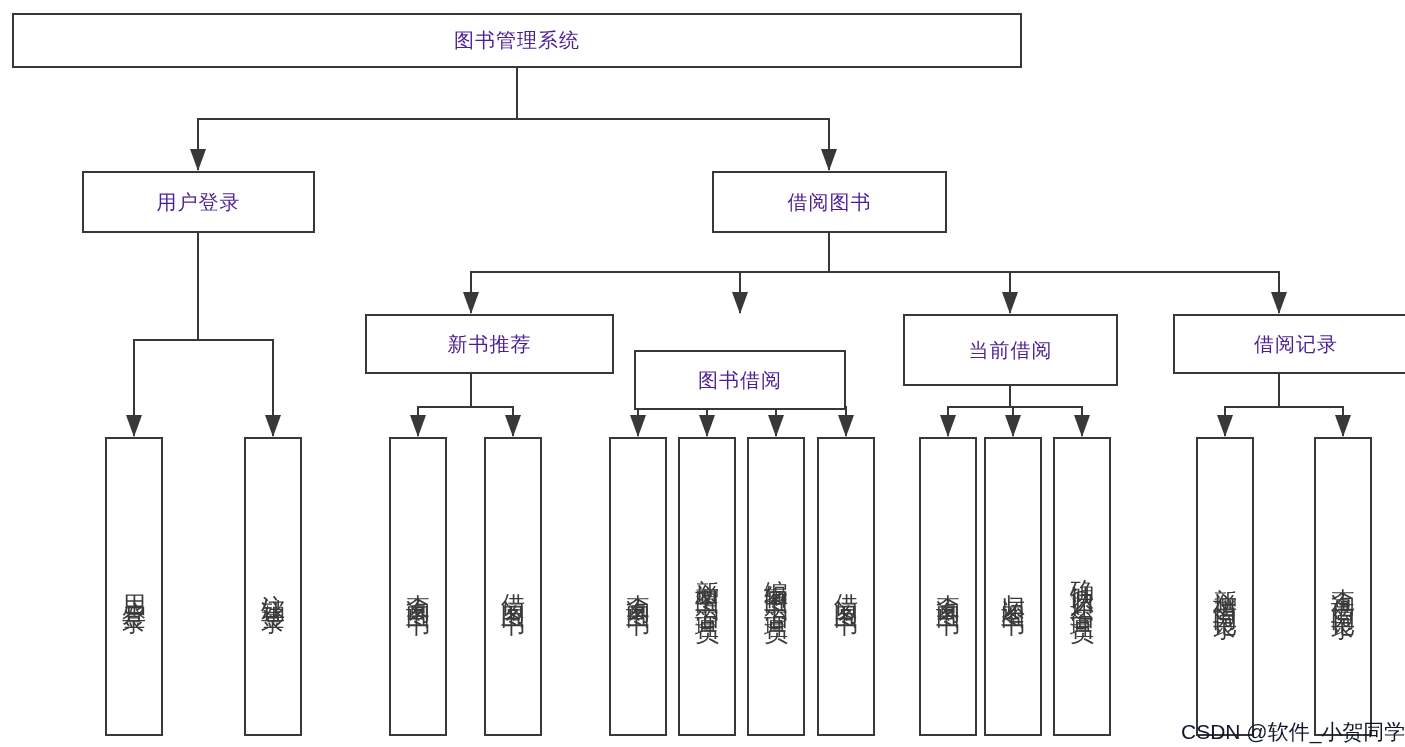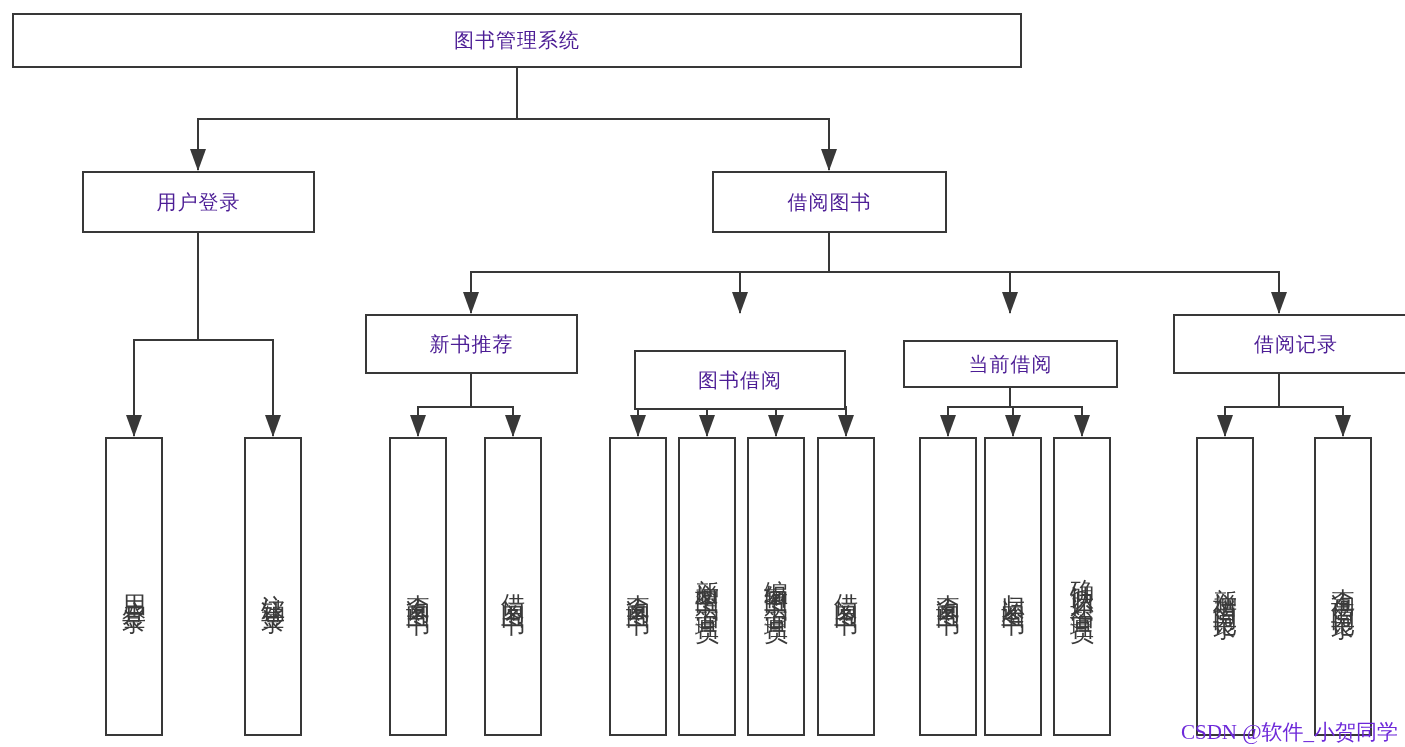--- a/index.html
+++ b/index.html
@@ -40,24 +40,23 @@
     letter-spacing: 6px;
     line-height: 1;
     color: #3a3a3a;
     white-space: nowrap;
   }
   .watermark {
     position: absolute;
     left: 1181px;
     top: 718px;
     font-size: 21px;
-    color: #6d28d9;
+    color: #0f172a;
     white-space: nowrap;
     z-index: 5;
-    font-family: Liberation Serif, serif;
   }
 </style>
 </head>
 <body>
 
 <div class="canvas">
 
   <svg class="connectors" viewBox="0 0 1405 747" xmlns="http://www.w3.org/2000/svg">
     <defs>
       <marker id="arw" markerUnits="userSpaceOnUse" markerWidth="22" markerHeight="16" refX="21" refY="8" orient="auto">
@@ -103,27 +102,27 @@
     <span class="hlabel">图书管理系统</span>
   </div>
 
   <div class="box" style="left:82px; top:171px; width:233px; height:62px;">
     <span class="hlabel">用户登录</span>
   </div>
   <div class="box" style="left:712px; top:171px; width:235px; height:62px;">
     <span class="hlabel">借阅图书</span>
   </div>
 
-  <div class="box" style="left:365px; top:314px; width:213px; height:60px;">
+  <div class="box" style="left:365px; top:314px; width:249px; height:60px;">
     <span class="hlabel">新书推荐</span>
   </div>
   <div class="box" style="left:634px; top:314px; width:212px; height:60px;margin-top:36px;">
     <span class="hlabel">图书借阅</span>
   </div>
-  <div class="box" style="left:903px; top:314px; width:215px; height:48px;margin-top:26px;">
+  <div class="box" style="left:903px; top:314px; width:215px; height:72px;">
     <span class="hlabel">当前借阅</span>
   </div>
   <div class="box" style="left:1173px; top:314px; width:246px; height:60px;">
     <span class="hlabel">借阅记录</span>
   </div>
 
   <div class="box vbox" style="left:105px;">
     <span class="vlabel">用户登录</span>
   </div>
   <div class="box vbox" style="left:244px;">

